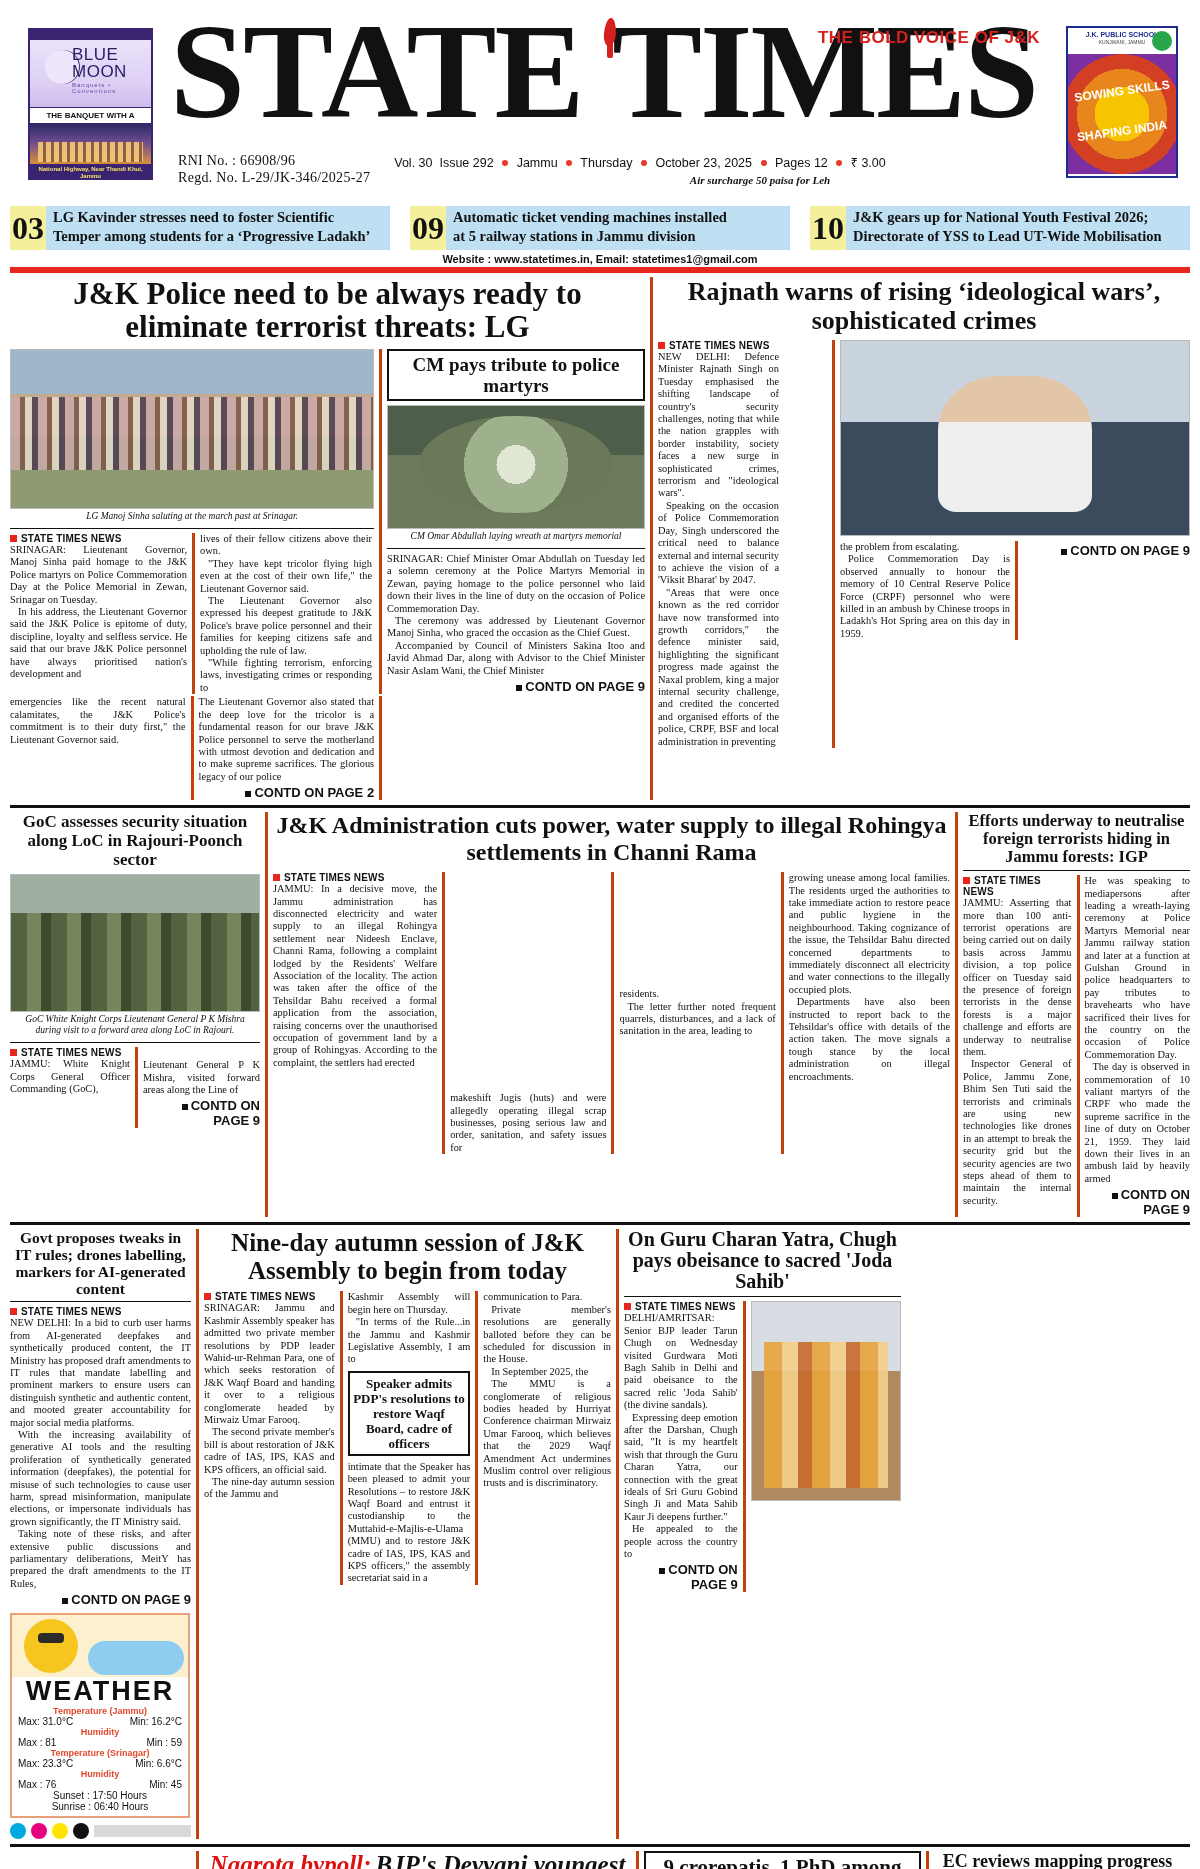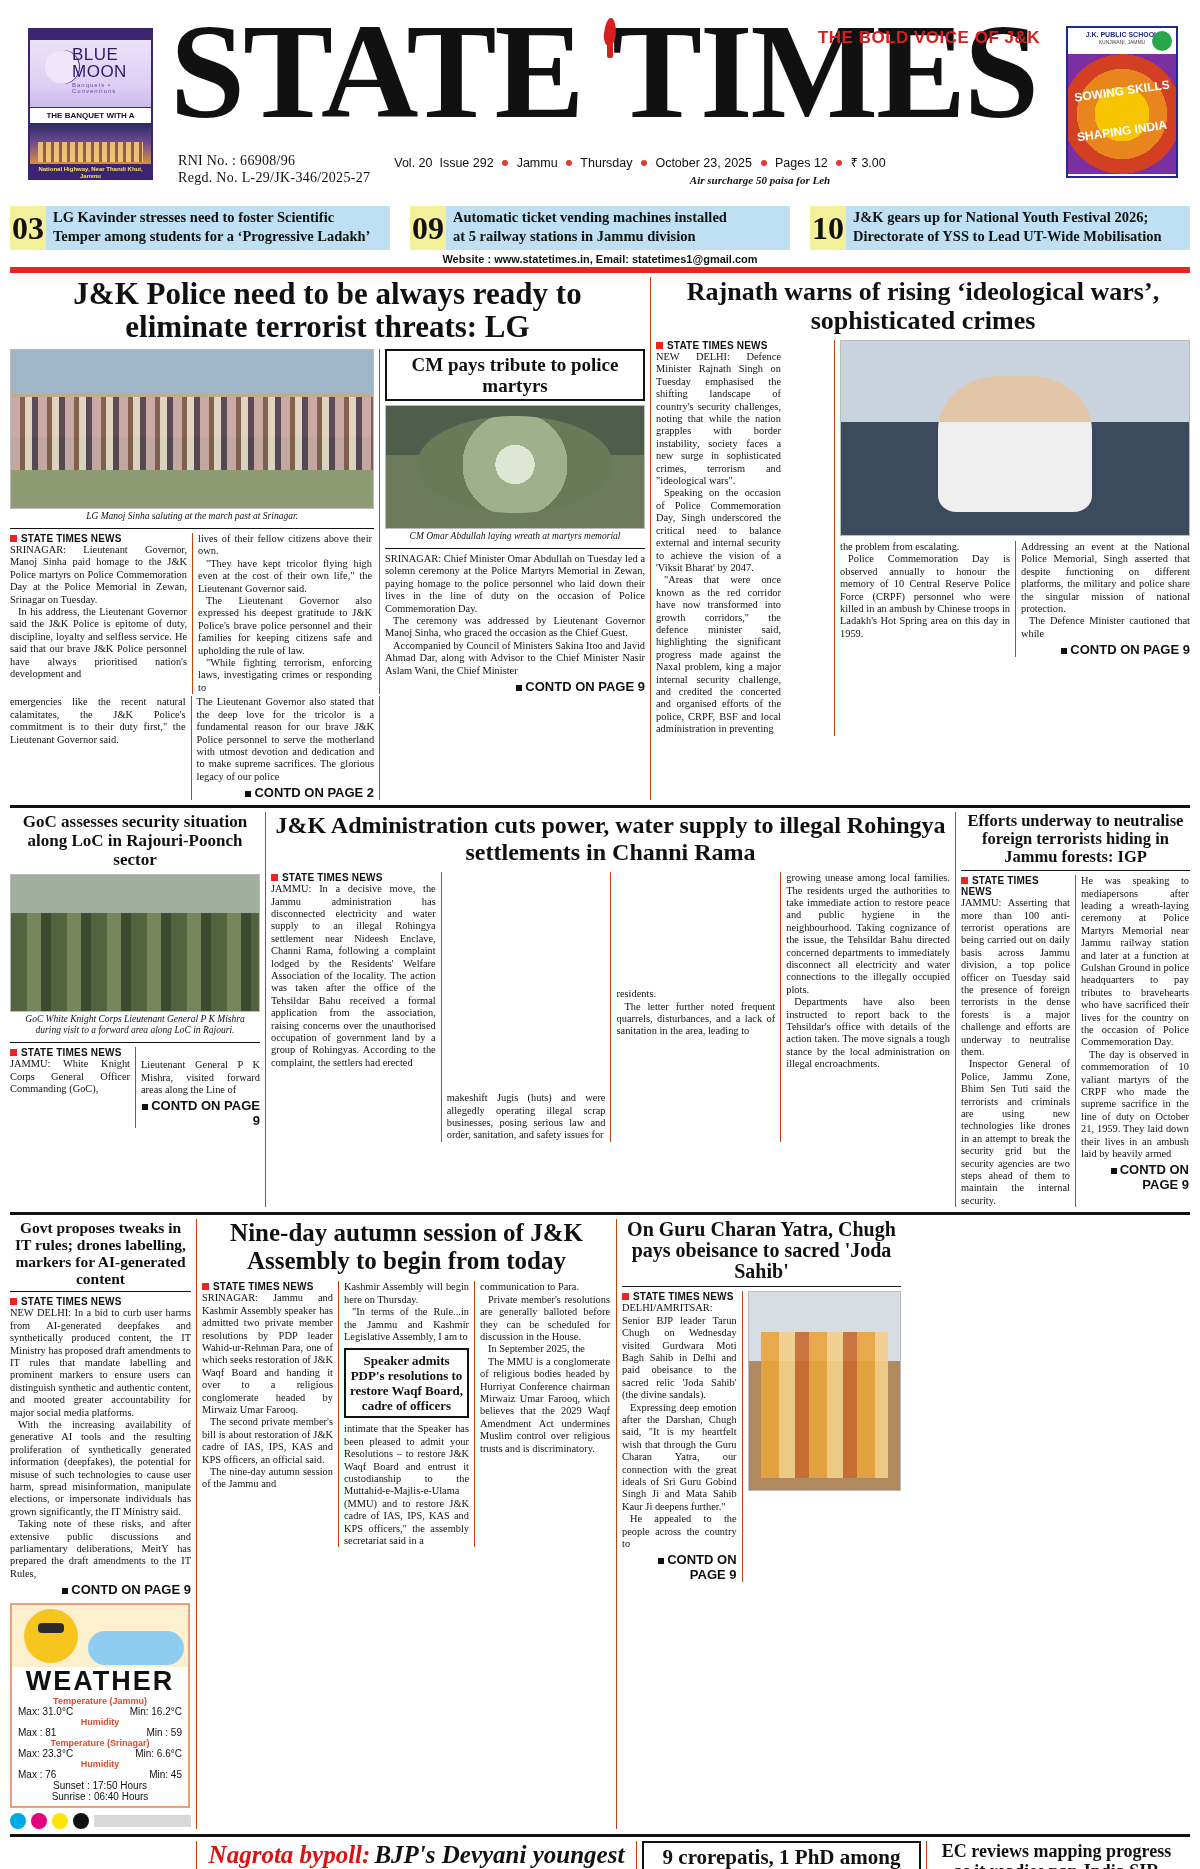--- a/index.html
+++ b/index.html
@@ -82,21 +82,21 @@
   .byline { font-family:"Liberation Sans",sans-serif; font-weight:bold; font-size:10px; letter-spacing:.2px; }
   .byline .sq { display:inline-block; width:7px;height:7px;background:#e8261e;margin-right:4px; }
   .body { font-size:10.4px; line-height:12.4px; text-align:justify; }
   .body p { margin:0 0 0 0; text-indent:8px; }
   .body p.first { text-indent:0; }
   .contd { font-family:Liberation Sans, sans-serif; font-size:13px; font-weight:bold; text-align:right; margin-top:2px;}
   .contd .sq { display:inline-block;width:6px;height:6px;background:#111;margin-right:3px;}
   .cap { font-style:italic; font-size:9.5px; text-align:center; line-height:11px; padding:2px 2px; }
   .rule { border-top:1px solid #111; margin:4px 0; }
   .thickrule { border-top:3px solid #111; margin:5px 0 4px 0; }
-  .vline { border-left:1px solid #c2410c; }
+  .vline { border-left:3px solid #c2410c; }
 
   
   .photo { position:relative; overflow:hidden; border:1px solid #bbb; }
   .ph-crowd { background:
      linear-gradient(180deg,#9fb6c9 0 28%, #c3a98d 28% 55%, #8e9a72 55% 100%); }
   .ph-crowd:after{content:"";position:absolute;left:0;right:0;top:30%;height:46%;
      background:repeating-linear-gradient(90deg,#caa 0 9px,#7a5545 9px 14px,#e6dccb 14px 21px,#4a3b4e 21px 27px);opacity:.85;}
   .ph-wreath { background:linear-gradient(180deg,#4f5e4a 0 40%, #6d7a5c 40% 100%); }
   .ph-wreath:after{content:"";position:absolute;left:12%;top:8%;width:76%;height:80%;border-radius:50%;
      background:radial-gradient(circle,#dfe7d4 0 18%, #9fb08c 18% 48%, #6a7a58 48% 100%);}
@@ -177,21 +177,21 @@
         <div class="t2">SHAPING INDIA</div>
       </div>
     </div>
 
     <div class="rni">
       <div>RNI No. : 66908/96</div>
       <div>Regd. No. L-29/JK-346/2025-27</div>
     </div>
 
     <div class="volline">
-      <span>Vol. 20</span>
+      <span>Vol. 30</span>
       &nbsp;<span>Issue 292</span>
       <span class="dot"></span>
       <span>Jammu</span>
       <span class="dot"></span>
       <span>Thursday</span>
       <span class="dot"></span>
       <span>October 23, 2025</span>
       <span class="dot"></span>
       <span>Pages 12</span>
       <span class="dot"></span>
@@ -305,24 +305,20 @@
         <div style="width:360px;margin-left:48px;" class="vline">
           <div class="photo ph-rajnath" style="height:196px;"></div>
           <div class="cols" style="margin-top:5px;">
             <div style="width:175px;padding-left:0;">
               <div class="body">
                 <p class="first">the problem from escalating.</p>
                 <p>Police Commemoration Day is observed annually to honour the memory of 10 Central Reserve Police Force (CRPF) personnel who were killed in an ambush by Chinese troops in Ladakh's Hot Spring area on this day in 1959.</p>
               </div>
             </div>
             <div style="width:175px;" class="vline">
-              <div class="body">
-                <p class="first">Addressing an event at the National Police Memorial, Singh asserted that despite functioning on different platforms, the military and police share the singular mission of national protection.</p>
-                <p>The Defence Minister cautioned that while</p>
-              </div>
               <div class="contd"><span class="sq"></span><span>CONTD ON PAGE 9</span></div>
             </div>
           </div>
         </div>
       </div>
     </div>
   </div>
 
   <div class="thickrule"></div>
 

